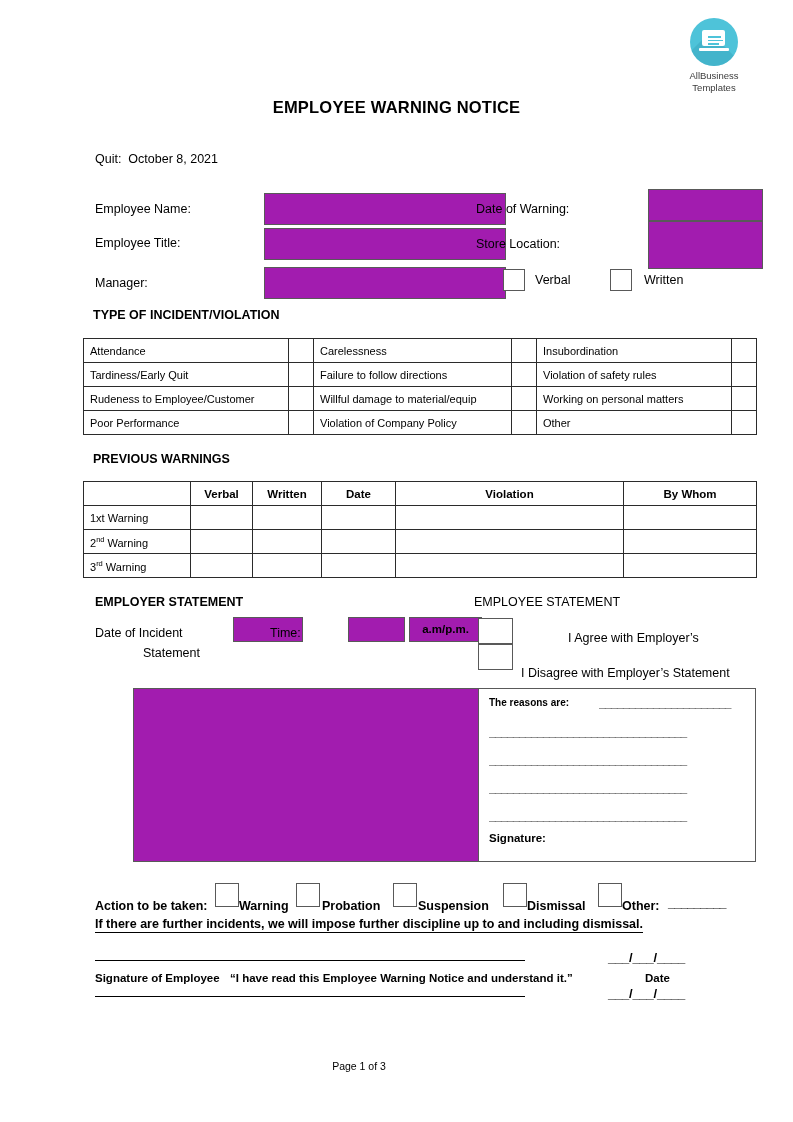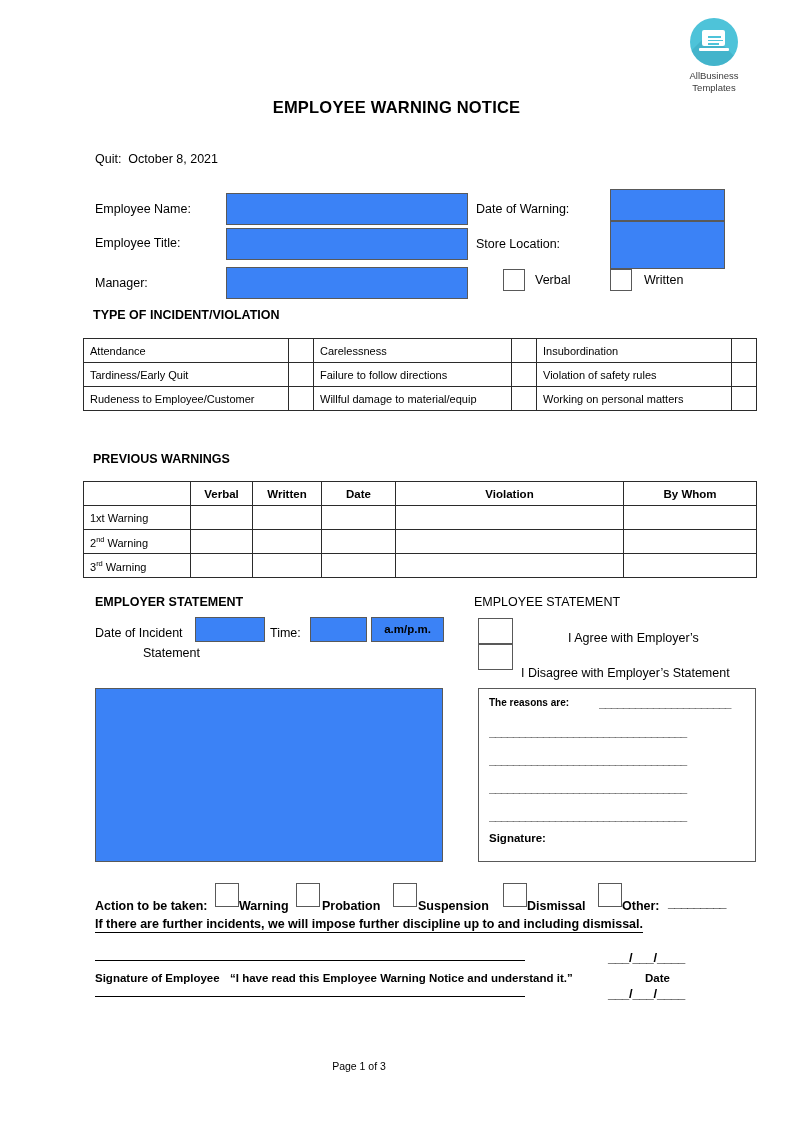--- a/index.html
+++ b/index.html
@@ -110,21 +110,22 @@
   
   .info-label {
     position: absolute;
     font-size: 12.5px;
     white-space: nowrap;
   }
   .box {
     position: absolute;
     border: 1.3px solid #595959;
     box-sizing: border-box;
-    background: #3b82f6;
+    background: #a21caf;
+    margin-left: 38px;
   }
   .chk {
     position: absolute;
     border: 1.3px solid #595959;
     box-sizing: border-box;
     background: #ffffff;
     width: 22px;
     height: 22px;
   }
 
@@ -324,20 +325,28 @@
           <td></td>
         </tr>
         <tr>
           <td>Rudeness to Employee/Customer</td>
           <td></td>
           <td>Willful damage to material/equip</td>
           <td></td>
           <td>Working on personal matters</td>
           <td></td>
         </tr>
+        <tr>
+          <td>Poor Performance</td>
+          <td></td>
+          <td>Violation of Company Policy</td>
+          <td></td>
+          <td>Other</td>
+          <td></td>
+        </tr>
       </tbody>
   </table>
 
   <div class="sect-head" style="left:93px;top:452px;">PREVIOUS WARNINGS</div>
 
   <table class="grid warn" id="warn-table" style="left:83px;top:481px;width:673px;">
     <colgroup>
       <col style="width:107px">
         <col style="width:62px">
         <col style="width:69px">

